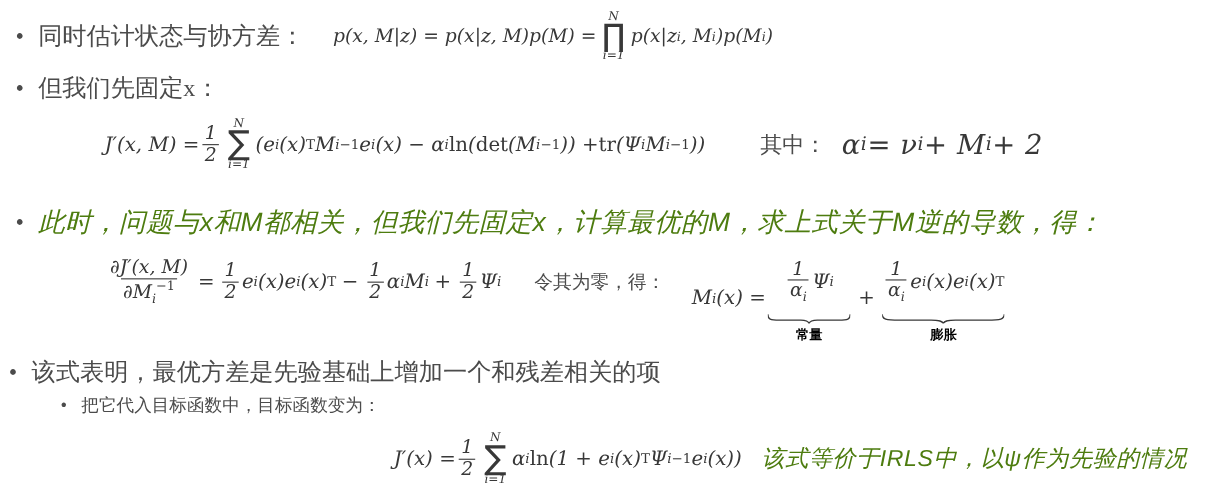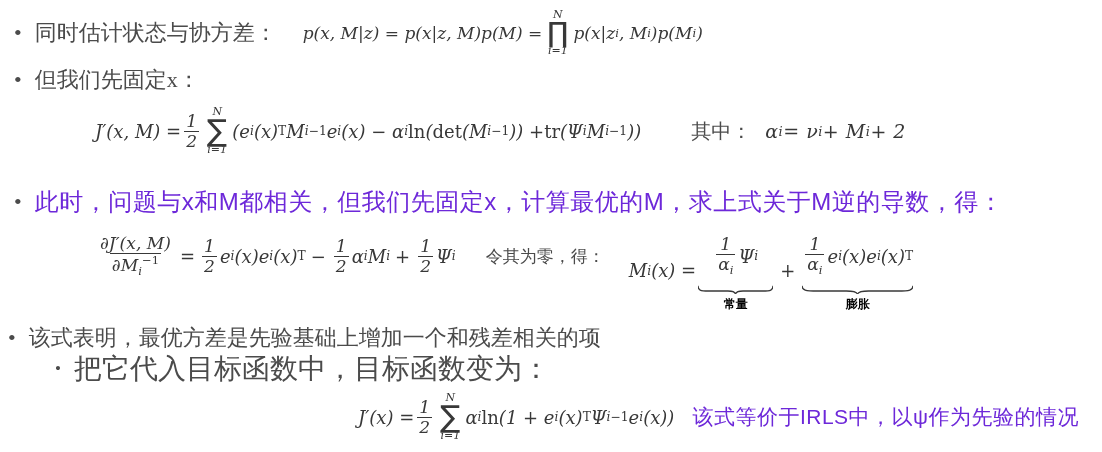--- a/index.html
+++ b/index.html
@@ -3,22 +3,22 @@
 <meta charset="utf-8">
 <style>
   html,body{margin:0;padding:0;background:#ffffff;}
   .slide{
     position:relative;width:1102px;height:452px;background:#ffffff;
     font-family:"Liberation Serif",serif;color:#4b4b4b;overflow:hidden;
   }
   .row{position:absolute;display:flex;align-items:center;white-space:nowrap;}
   .dot{margin-right:13px;}
   .cjk{font-size:22px;color:#4b4b4b;}
-  .cjk-small{font-size:28px;color:#4b4b4b;}
-  .sans{font-family:"Liberation Sans",sans-serif;color:#6d28d9;}
+  .cjk-small{font-size:16px;color:#4b4b4b;}
+  .sans{font-family:"Liberation Sans",sans-serif;color:#4d7c0f;font-style:italic;}
   .b3text{font-size:24px;letter-spacing:0.5px;}
   .remark{font-size:21px;letter-spacing:0.5px;}
   
   .math{
     display:inline-flex;align-items:center;
     font-family:"DejaVu Serif",serif;font-style:italic;color:#383838;
   }
   .math sub{font-size:68%;font-style:italic;}
   .math sup{font-size:68%;font-style:normal;}
   .math .rm{font-style:normal;}
@@ -68,21 +68,21 @@
       </span>
       <span class="bigop">
         <span class="oplim">N</span>
         <span class="opsym">∑</span>
         <span class="oplim">i=1</span>
       </span>
       <span class="mpart">(e<sub>i</sub>(x)<sup>T</sup>M<sub>i</sub><sup>−1</sup>e<sub>i</sub>(x) − α<sub>i</sub> <span class="rm">ln</span>(<span class="rm">det</span>(M<sub>i</sub><sup>−1</sup>)) + <span class="rm">tr</span>(Ψ<sub>i</sub>M<sub>i</sub><sup>−1</sup>))</span>
     </span>
     <span style="display:inline-flex;align-items:center;margin-left:50px;">
       <span class="cjk" style="font-size:20px;">其中：</span>
-      <span class="math" style="font-size:19px;margin-left:14px;letter-spacing:0.5px;">α<sub>i</sub> = ν<sub>i</sub> + M<sub>i</sub> + 2</span>
+      <span class="math" style="font-size:25px;margin-left:14px;letter-spacing:0.5px;">α<sub>i</sub> = ν<sub>i</sub> + M<sub>i</sub> + 2</span>
     </span>
   </div>
 
   <div class="row" style="top:185px;left:14px;height:34px;">
     <span class="dot cjk">•</span>
     <span class="sans b3text">此时，问题与x和M都相关，但我们先固定x，计算最优的M，求上式关于M逆的导数，得：</span>
   </div>
 
   <div class="row toprow" style="top:228px;left:95px;">
     <span class="math vrow" style="font-size:18px;">

